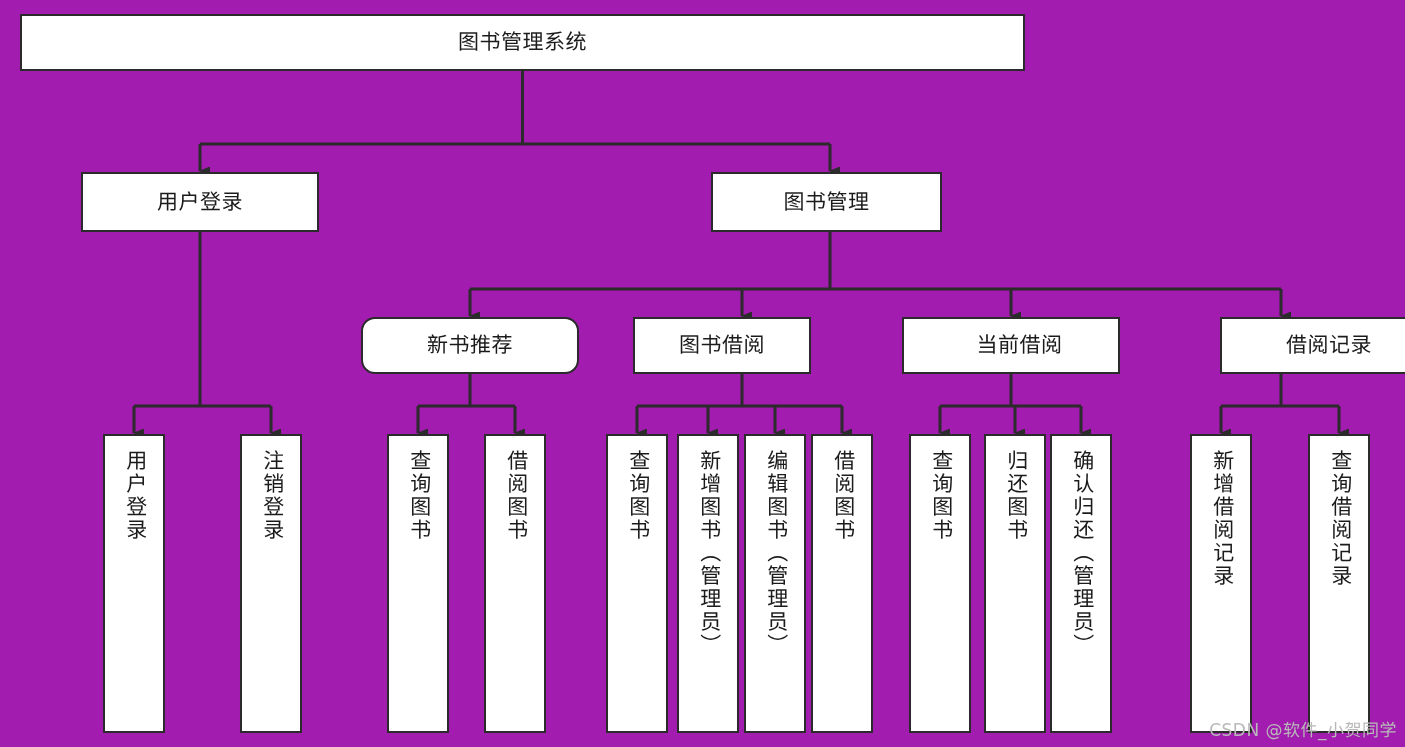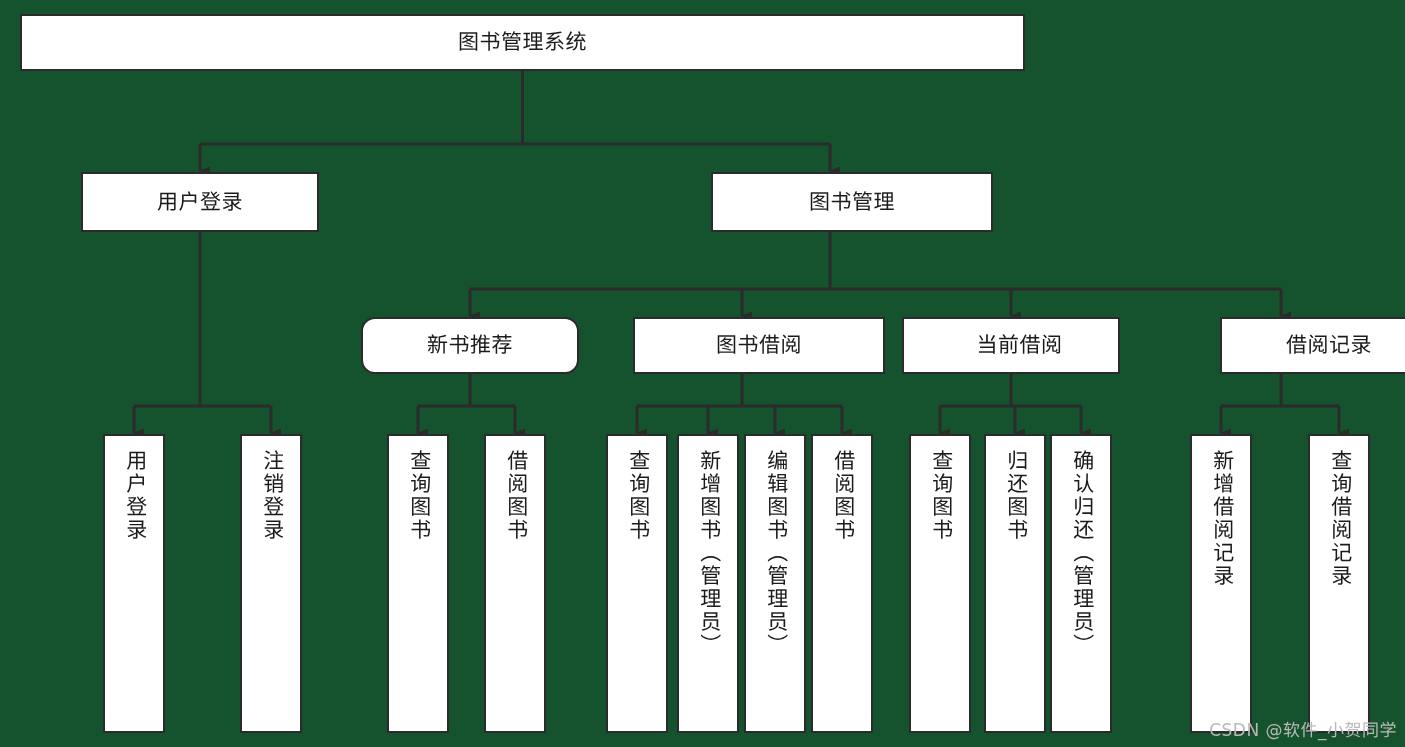--- a/index.html
+++ b/index.html
@@ -8,21 +8,21 @@
     padding: 0;
     background: #ffffff;
   }
   body {
     font-family: "DejaVu Sans", "Liberation Sans", sans-serif;
   }
   #diagram-root {
     position: relative;
     width: 1405px;
     height: 747px;
-    background: #14532d;
+    background: #a21caf;
     overflow: hidden;
   }
   #edge-layer {
     position: absolute;
     left: 0;
     top: 0;
     width: 1405px;
     height: 747px;
   }
   .node {
@@ -121,27 +121,27 @@
       </g>
   </svg>
 
   <div id="nodes">
       <div class="node horizontal" style="left: 20px; top: 14px; width: 1005px; height: 57px; border-color: rgb(43, 43, 43); background: rgb(255, 255, 255);">
         <span class="label">图书管理系统</span>
       </div>
       <div class="node horizontal" style="left: 81px; top: 172px; width: 238px; height: 60px; border-color: rgb(43, 43, 43); background: rgb(255, 255, 255);">
         <span class="label">用户登录</span>
       </div>
-      <div class="node horizontal" style="left: 711px; top: 172px; width: 282px; height: 60px; border-color: rgb(43, 43, 43); background: rgb(255, 255, 255);">
+      <div class="node horizontal" style="left: 711px; top: 172px; width: 231px; height: 60px; border-color: rgb(43, 43, 43); background: rgb(255, 255, 255);">
         <span class="label">图书管理</span>
       </div>
       <div class="node horizontal" style="left: 361px; top: 317px; width: 218px; height: 57px; border-color: rgb(43, 43, 43); background: rgb(255, 255, 255); border-radius: 14px;">
         <span class="label">新书推荐</span>
       </div>
-      <div class="node horizontal" style="left: 633px; top: 317px; width: 252px; height: 57px; border-color: rgb(43, 43, 43); background: rgb(255, 255, 255);">
+      <div class="node horizontal" style="left: 633px; top: 317px; width: 178px; height: 57px; border-color: rgb(43, 43, 43); background: rgb(255, 255, 255);">
         <span class="label">图书借阅</span>
       </div>
       <div class="node horizontal" style="left: 902px; top: 317px; width: 218px; height: 57px; border-color: rgb(43, 43, 43); background: rgb(255, 255, 255); padding-left: 17px;">
         <span class="label">当前借阅</span>
       </div>
       <div class="node horizontal" style="left: 1220px; top: 317px; width: 218px; height: 57px; border-color: rgb(43, 43, 43); background: rgb(255, 255, 255);">
         <span class="label">借阅记录</span>
       </div>
       <div class="node vertical" style="left: 103px; top: 434px; width: 62px; height: 299px; border-color: rgb(43, 43, 43); background: rgb(255, 255, 255);">
         <span class="label">用户登录</span>

